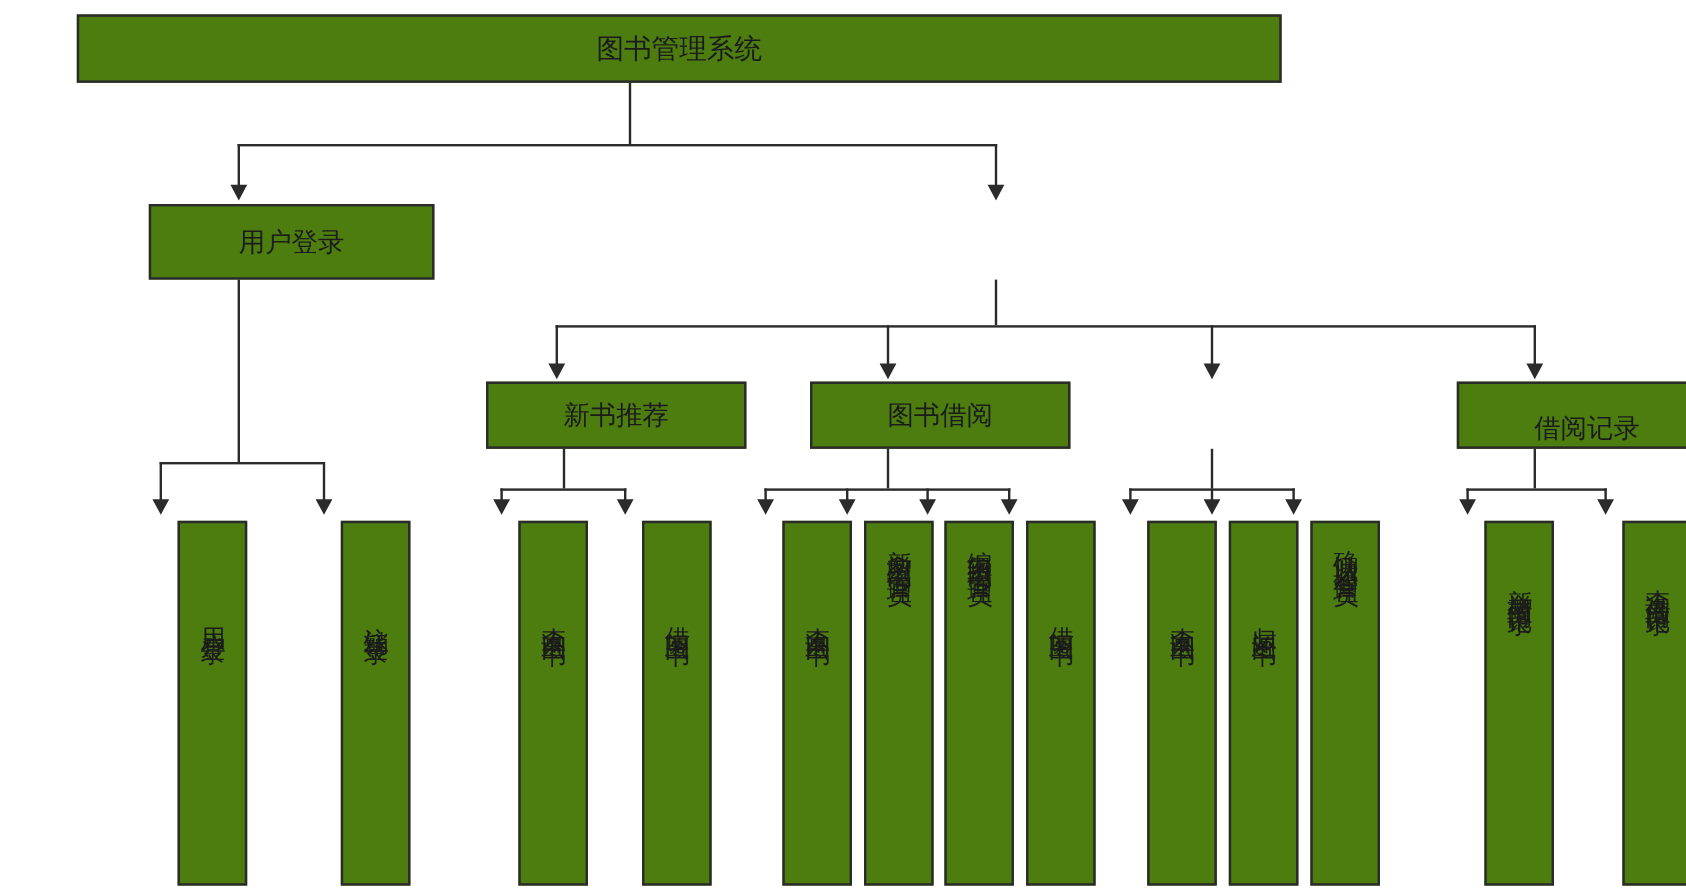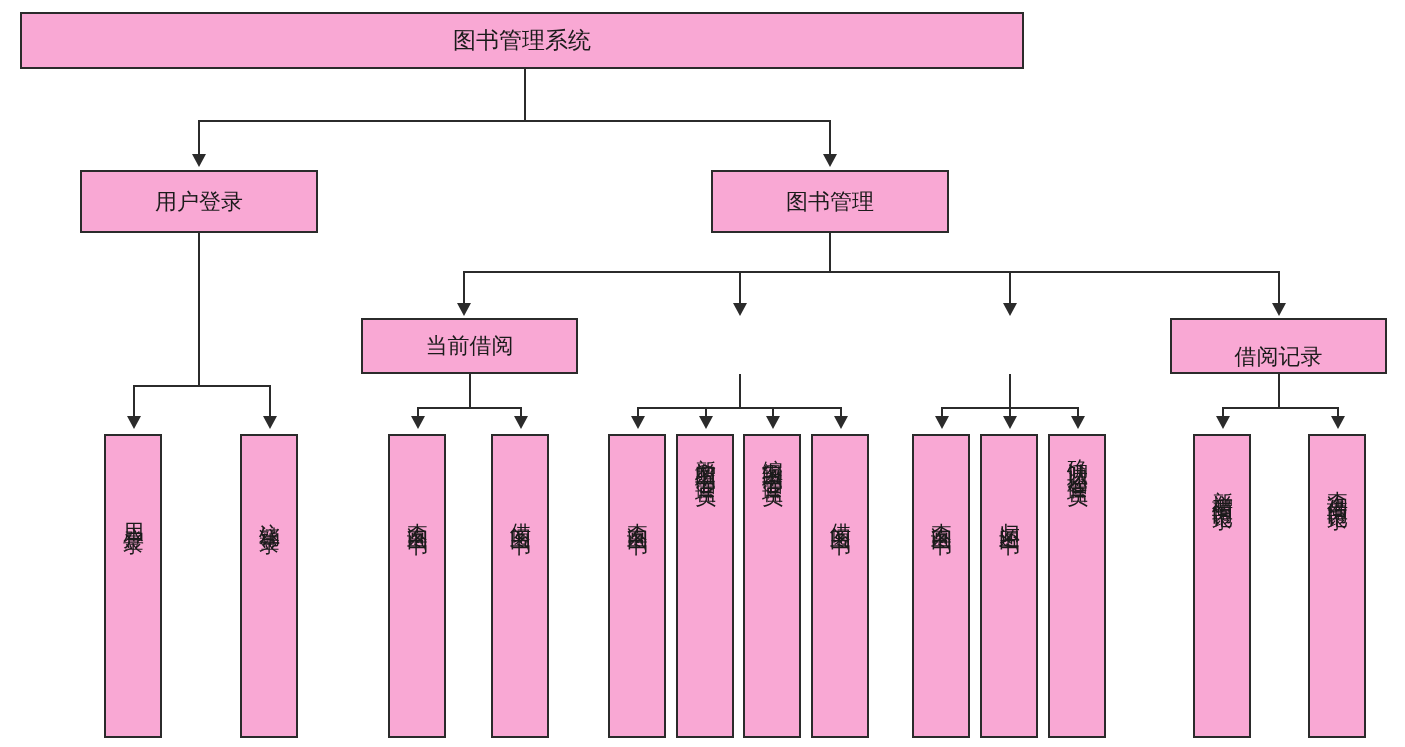--- a/index.html
+++ b/index.html
@@ -12,27 +12,28 @@
     position:relative;
     width:1405px;
     height:747px;
     background:#ffffff;
     overflow:hidden;
   }
   
   .node{
     position:absolute;
     box-sizing:border-box;
-    background:#f9a8d4;
+    background:#4d7c0f;
     border:2px solid #2b2b2b;
     display:flex;
     align-items:center;
     justify-content:center;
     color:#1b1b1b;
     z-index:3;
+    margin-left:44px;
   }
   .node.root{
     border-width:2px;
     font-size:23px;
   }
   .node.lvl2{ font-size:22px; }
   .node.lvl3{ font-size:22px; }
 
   
   .node.leaf{
@@ -148,26 +149,26 @@
   <div class="ln vln" style="left:1337px; top:407px; height:11px;"></div>
   <div class="arrow" style="left:1331px; top:416px;"></div>
 
   <div class="node root" style="left:20px; top:12px; width:1004px; height:57px;">
     <span>图书管理系统</span>
   </div>
 
   <div class="node lvl2" style="left:80px; top:170px; width:238px; height:63px;">
     <span>用户登录</span>
   </div>
-  <div class="node lvl2" style="left:711px; top:170px; width:238px; height:63px;">
-    <span>图书管理</span>
-  </div>
 
   <div class="node lvl3" style="left:361px; top:318px; width:217px; height:56px;">
-    <span>当前借阅</span>
+    <span>新书推荐</span>
+  </div>
+  <div class="node lvl3" style="left:631px; top:318px; width:217px; height:56px;">
+    <span>图书借阅</span>
   </div>
   <div class="node lvl3" style="left:1170px; top:318px; width:217px; height:56px;align-items:flex-end;">
     <span>借阅记录</span>
   </div>
 
   <div class="node leaf" style="left:104px; top:434px; width:58px; height:304px;">
     <span class="vtext" style="margin-top:70px;">用户登录</span>
   </div>
   <div class="node leaf" style="left:240px; top:434px; width:58px; height:304px;">
     <span class="vtext" style="margin-top:70px;">注销登录</span>

